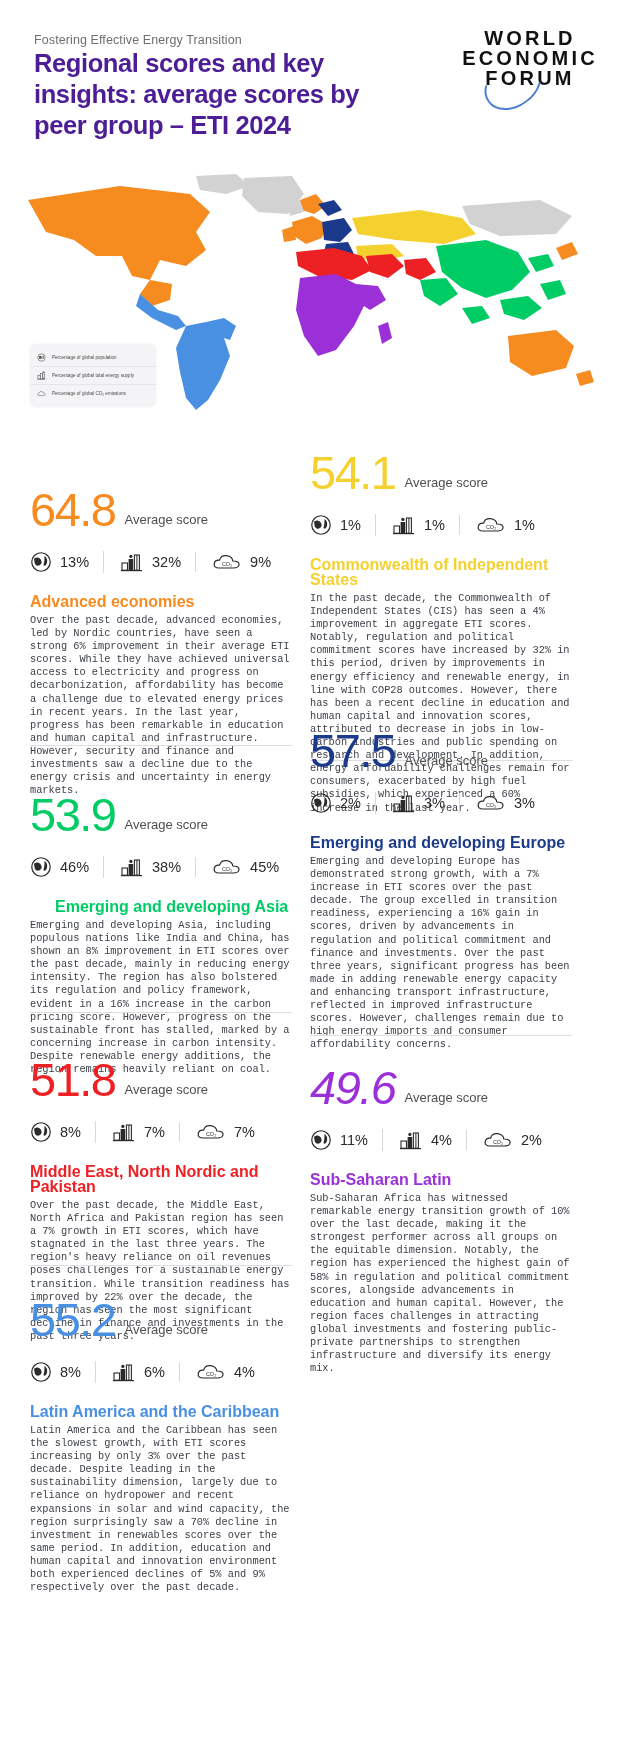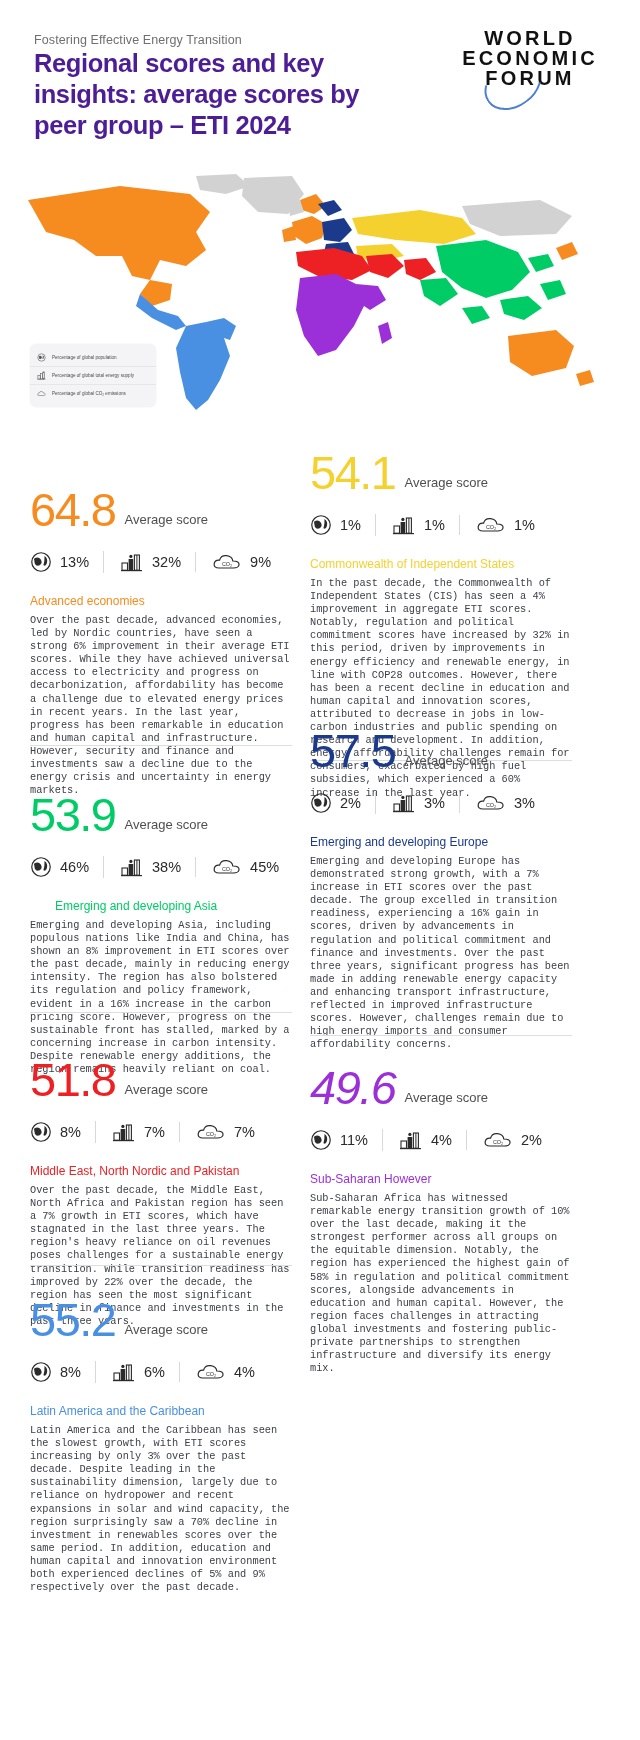--- a/index.html
+++ b/index.html
@@ -72,21 +72,21 @@
     display: flex; align-items: center; margin-top: 12px; height: 30px;
   }
   .stat {
     display: flex; align-items: center; gap: 8px;
     font-size: 14.5px; color: #2b2b2b; padding-right: 14px;
   }
   .stat + .stat { padding-left: 16px; border-left: 1px solid #d8d8d8; }
   .stat svg { flex: 0 0 auto; }
 
   .region-name {
-    margin-top: 17px; font-size: 12px; font-weight: 400; line-height: 15px;
+    margin-top: 17px; font-size: 16px; font-weight: 700; line-height: 15px;
   }
   .body-text {
     margin-top: 5px; font-size: 10.3px; line-height: 13.1px; color: #3c4049;
     text-align: left;
     font-family: Liberation Mono, monospace;
   }
   .divider {
     position: absolute; height: 1px; background: #dedede; width: 262px;
   }
 </style>
@@ -402,21 +402,21 @@
         <span>4%</span>
       </div>
       <div class="stat">
         <svg width="30" height="20" viewBox="0 0 30 18">
           <path d="M7 15 Q1.6 15 2.2 10.6 Q3 6.6 7.6 7.2 Q8.8 2 14.6 2.6 Q20.4 3.4 20.8 8 Q27.6 8 27 12 Q26.4 15 21.4 15 Z" fill="none" stroke="#2b2b2b" stroke-width="1.2"></path>
           <text x="15" y="13" font-family="Liberation Sans, sans-serif" font-size="5.4" fill="#2b2b2b" text-anchor="middle">CO₂</text>
         </svg>
         <span>2%</span>
       </div>
     </div>
-    <div class="region-name" style="color:#9B30D9;">Sub-Saharan However</div>
+    <div class="region-name" style="color:#9B30D9;">Sub-Saharan Latin</div>
     <div class="body-text">Sub-Saharan Africa has witnessed remarkable energy transition growth of 10% over the last decade, making it the strongest performer across all groups on the equitable dimension. Notably, the region has experienced the highest gain of 58% in regulation and political commitment scores, alongside advancements in education and human capital. However, the region faces challenges in attracting global investments and fostering public-private partnerships to strengthen infrastructure and diversify its energy mix.</div>
   </div>
 
   <div class="block left" style="top:1295px;">
     <div class="score-line">
       <div class="score" style="color:#4A90E2;">55.2</div>
       <div class="score-label">Average score</div>
     </div>
     <div class="stats">
       <div class="stat">

